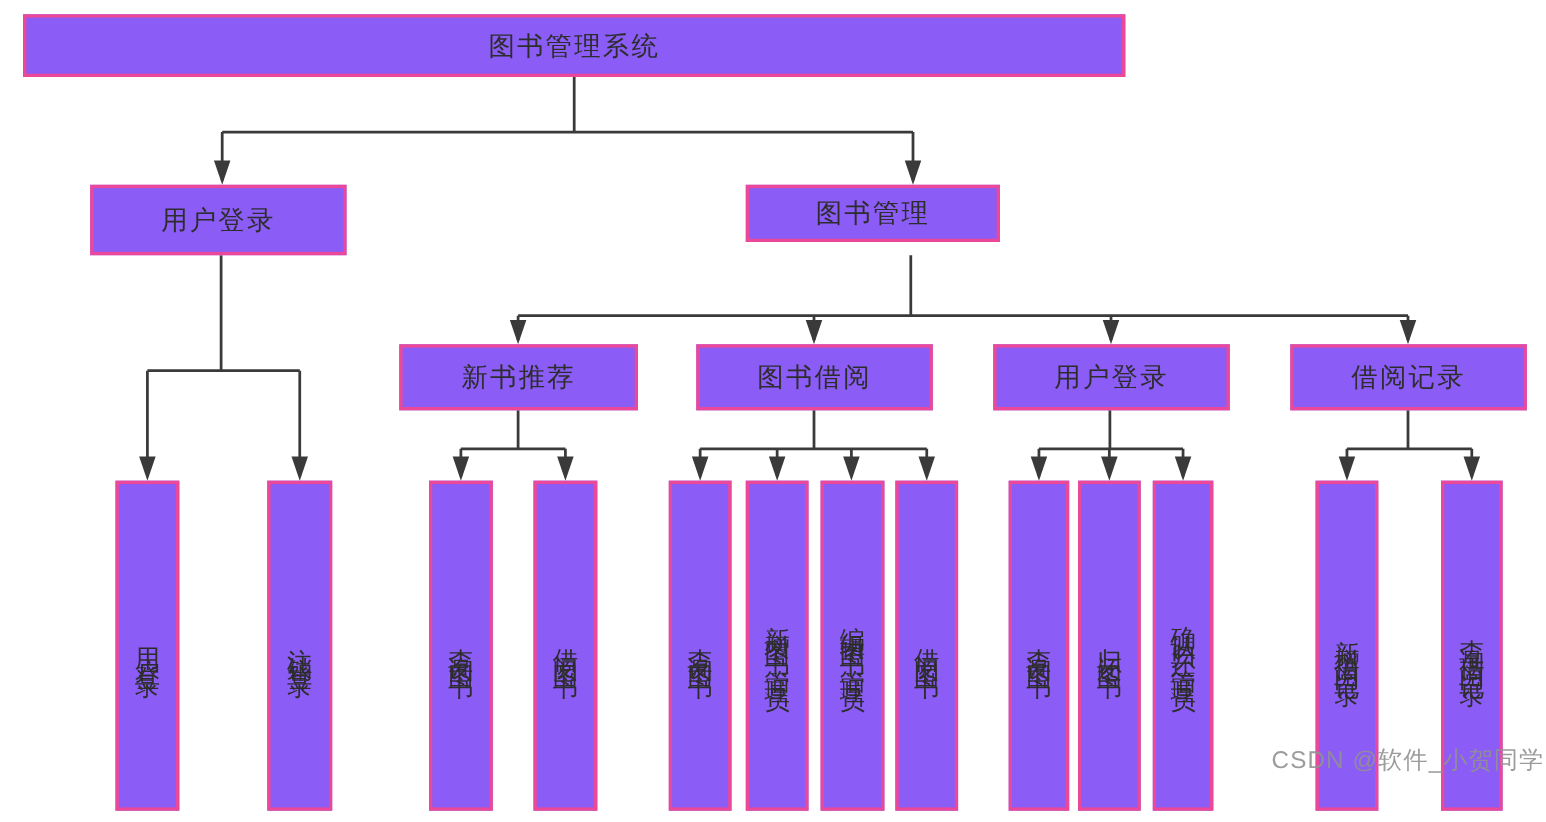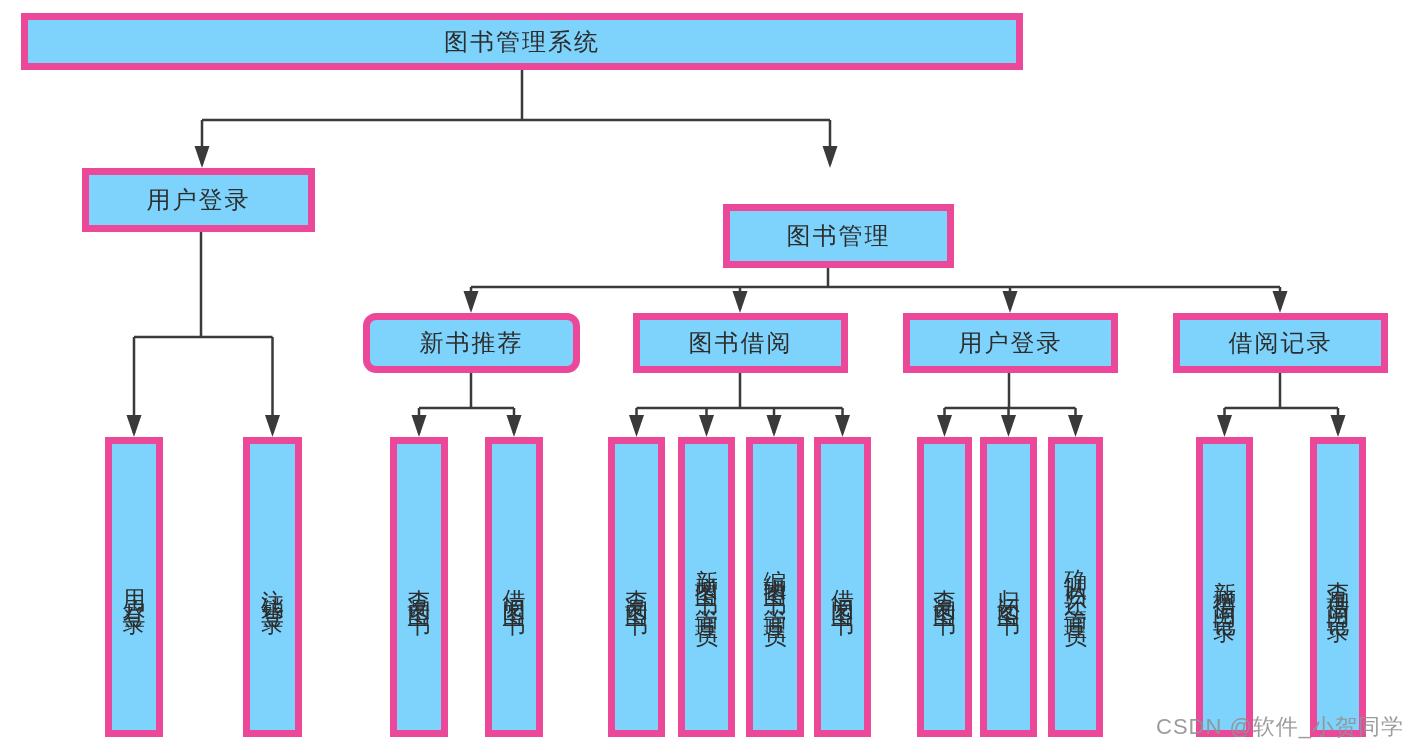--- a/index.html
+++ b/index.html
@@ -16,43 +16,43 @@
     overflow: hidden;
   }
   #connectors {
     position: absolute;
     left: 0; top: 0;
     width: 1405px; height: 747px;
   }
   .node {
     position: absolute;
     box-sizing: border-box;
-    border: 7px solid #ec4899;
-    background: #7dd3fc;
+    border: 3px solid #ec4899;
+    background: #8b5cf6;
     display: flex;
     align-items: center;
     justify-content: center;
     color: #2d2d2d;
     font-size: 24px;
     letter-spacing: 2px;
     white-space: nowrap;
     z-index: 2;
   }
   .vnode {
     writing-mode: vertical-rl;
     text-orientation: mixed;
     font-size: 23px;
     letter-spacing: 8px;
     white-space: normal;
     line-height: 1;
   }
   #watermark {
     position: absolute;
     left: 1156px;
-    top: 712px;
+    top: 676px;
     font-size: 22px;
     letter-spacing: 1px;
     color: rgba(145,145,145,0.9);
     z-index: 5;
     white-space: nowrap;
     text-align: center;
   }
 </style>
 </head>
 <body>
@@ -88,23 +88,23 @@
       <polygon points="1001,415 1016,415 1008.5,437"></polygon>
       <polygon points="1068,415 1083,415 1075.5,437"></polygon>
       <polygon points="1217,415 1232,415 1224.5,437"></polygon>
       <polygon points="1330.5,415 1345.5,415 1338,437"></polygon>
     </g>
   </svg>
 
   <div class="node" style="left:21px; top:13px; width:1002px; height:57px;">图书管理系统</div>
 
   <div class="node" style="left:82px; top:168px; width:233px; height:64px;">用户登录</div>
-  <div class="node" style="left:723px; top:168px; width:231px; height:64px;margin-top:36px;">图书管理</div>
+  <div class="node" style="left:678px; top:168px; width:231px; height:52px;">图书管理</div>
 
-  <div class="node" style="left:363px; top:313px; width:217px; height:60px;border-radius:13px;">新书推荐</div>
+  <div class="node" style="left:363px; top:313px; width:217px; height:60px;">新书推荐</div>
   <div class="node" style="left:633px; top:313px; width:215px; height:60px;text-align:center;">图书借阅</div>
   <div class="node" style="left:903px; top:313px; width:215px; height:60px;">用户登录</div>
   <div class="node" style="left:1173px; top:313px; width:215px; height:60px;">借阅记录</div>
 
   <div class="node vnode" style="left:105px; top:437px; width:58px; height:300px;">用户登录</div>
   <div class="node vnode" style="left:243px; top:437px; width:59px; height:300px;">注销登录</div>
 
   <div class="node vnode" style="left:390px; top:437px; width:58px; height:300px;">查询图书</div>
   <div class="node vnode" style="left:485px; top:437px; width:58px; height:300px;">借阅图书</div>
 

